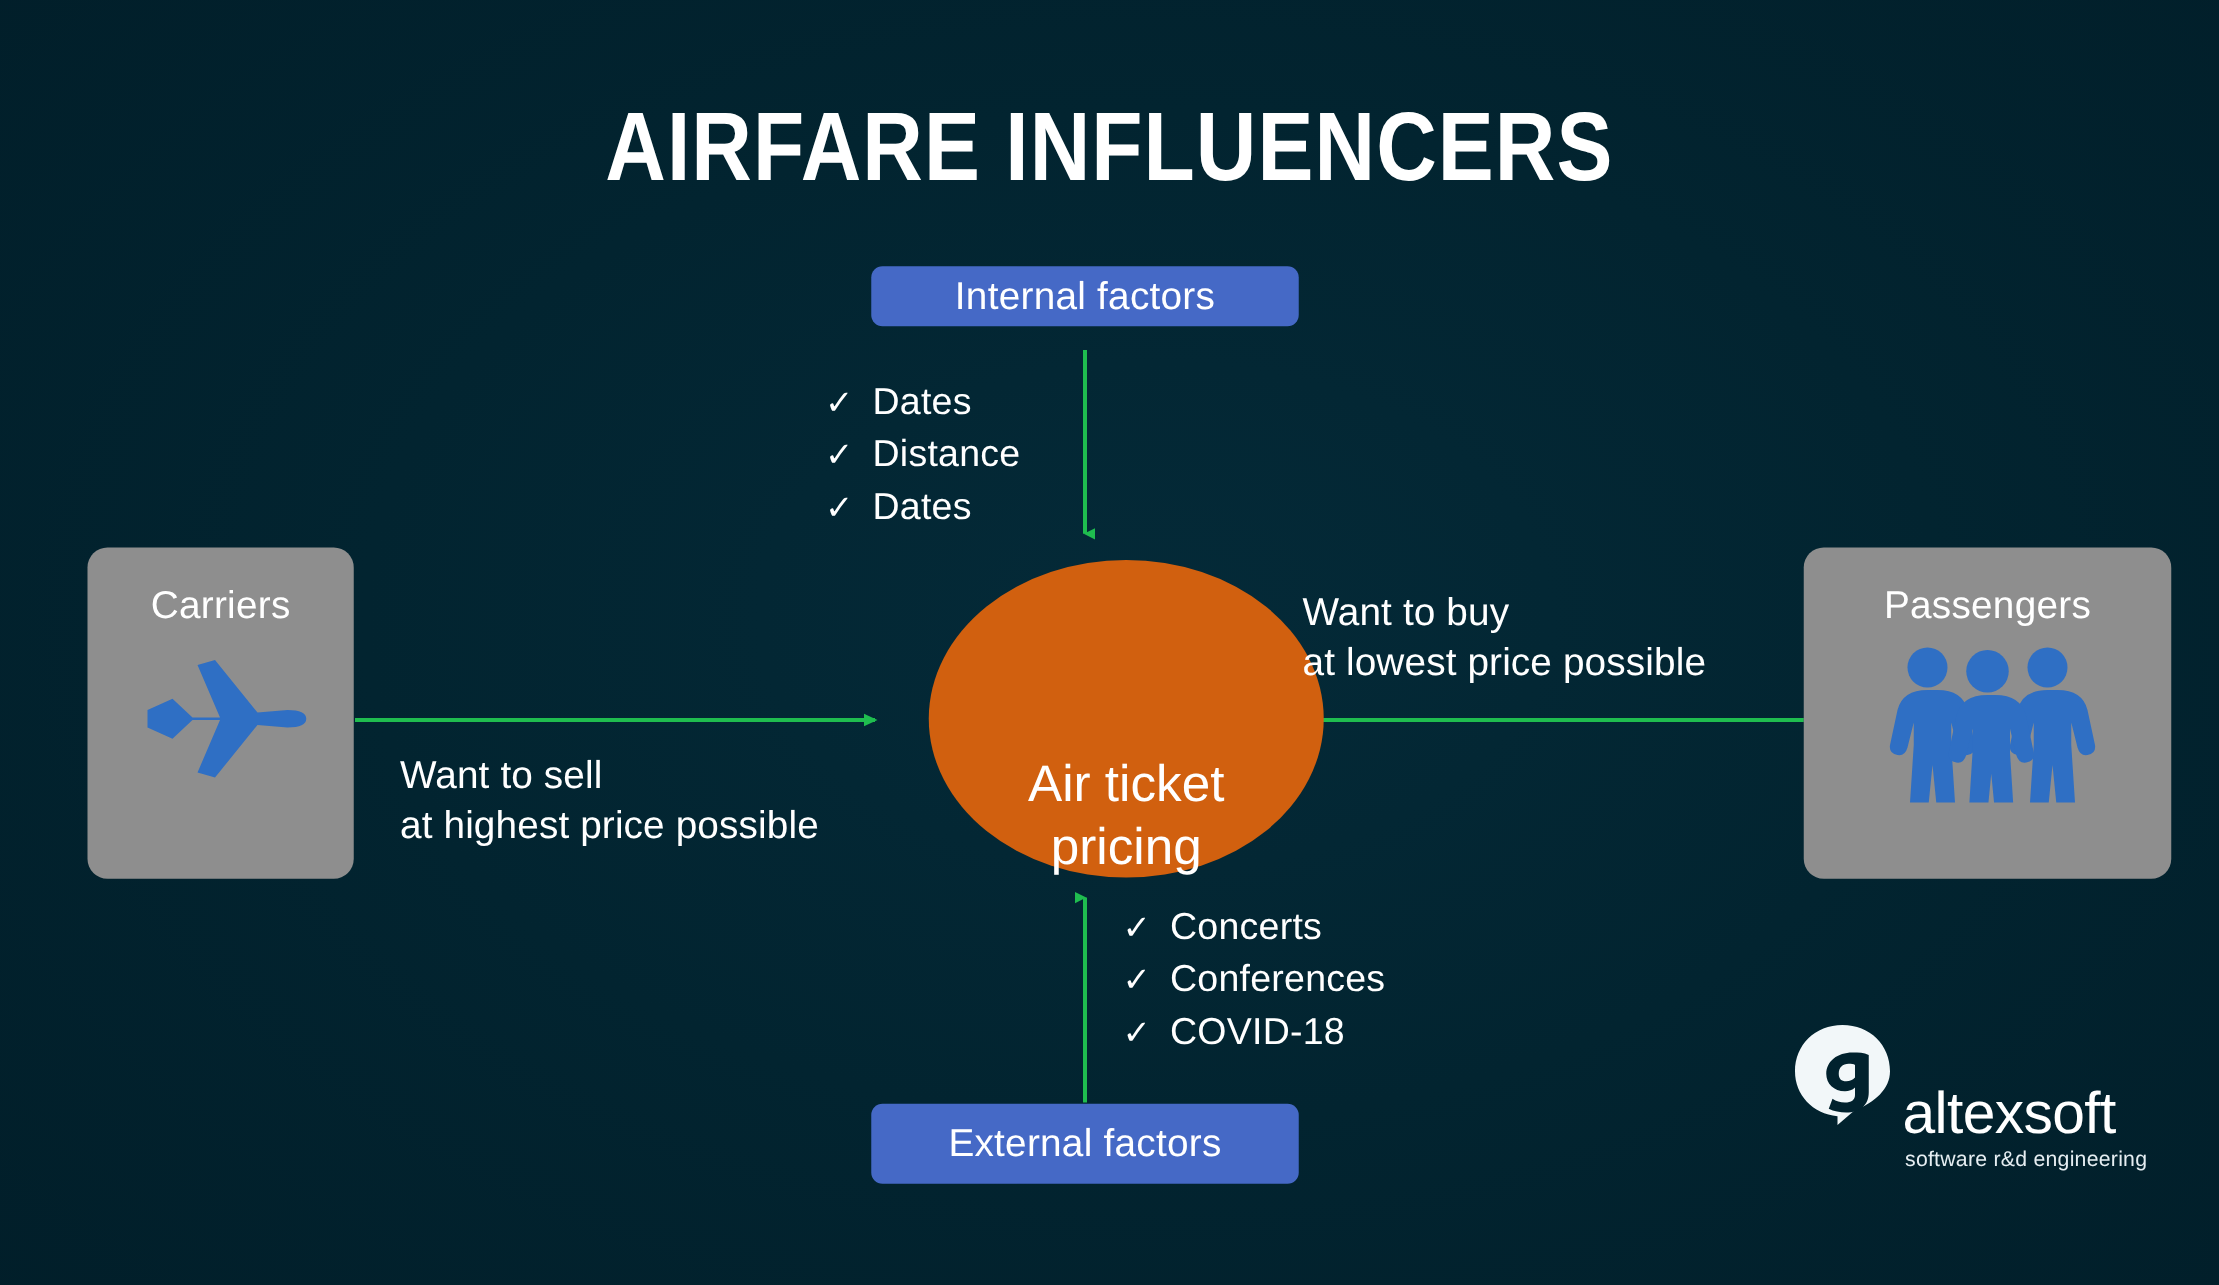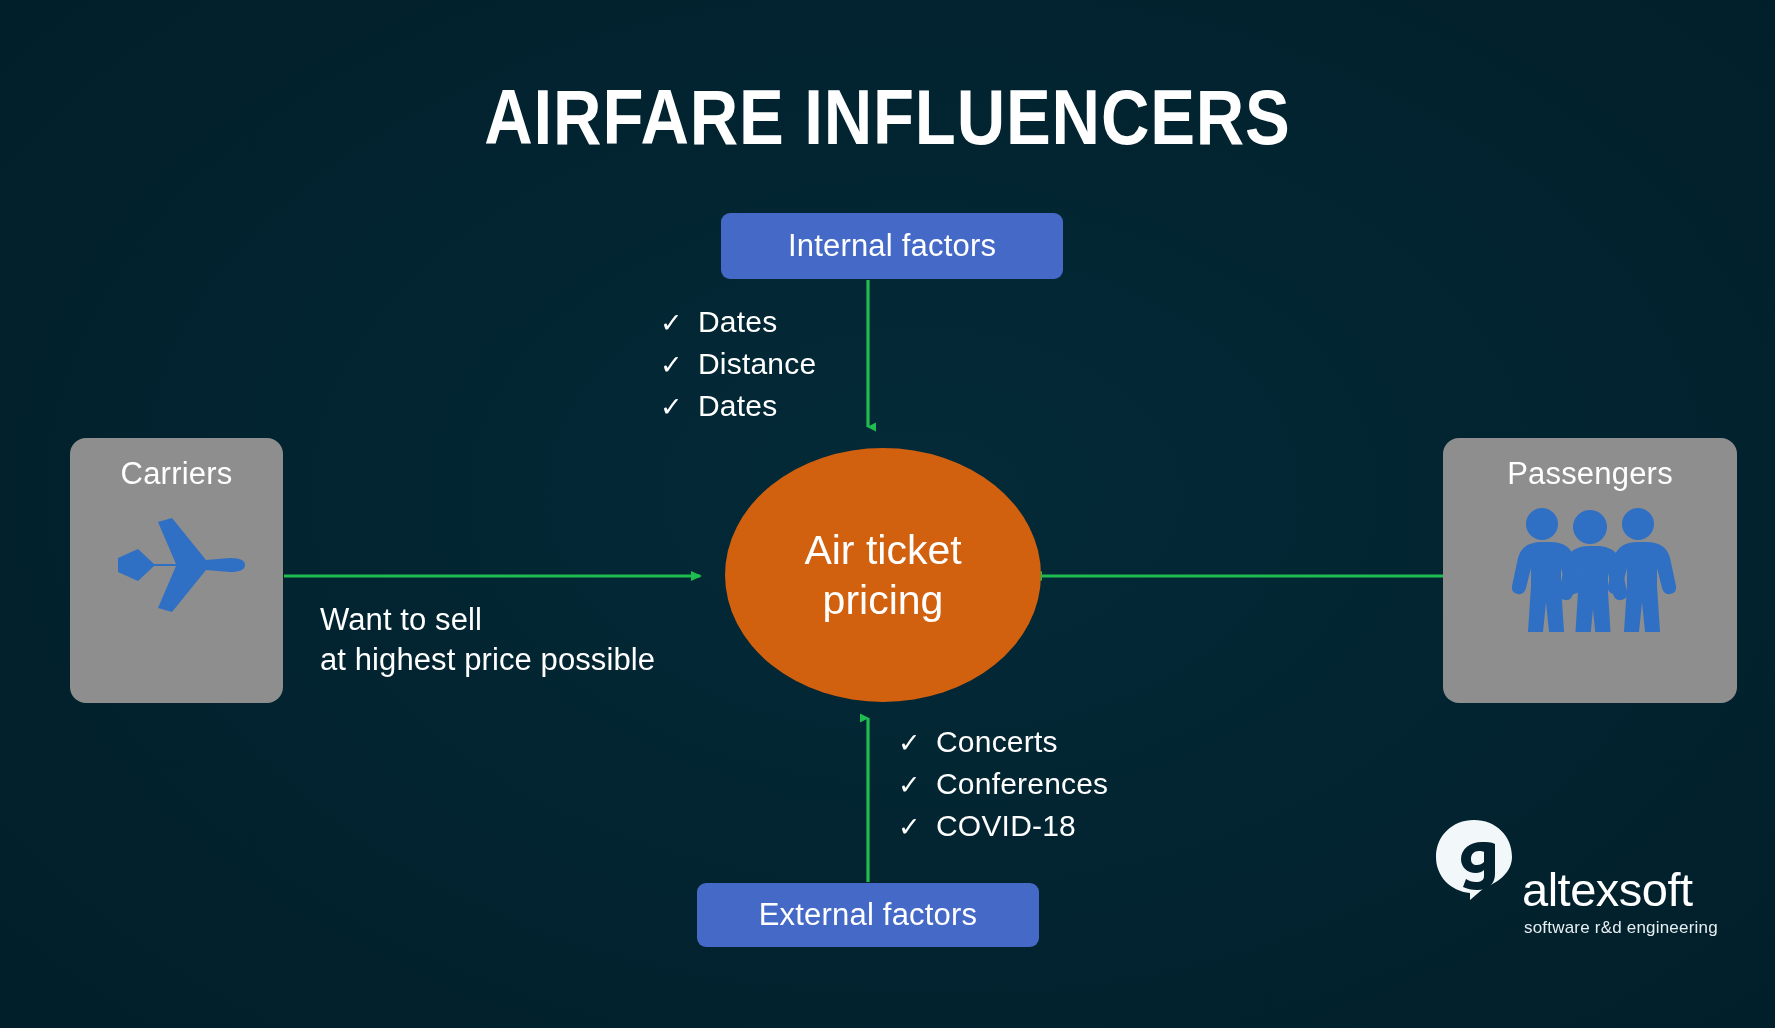--- a/index.html
+++ b/index.html
@@ -42,24 +42,24 @@
     border-radius: 9px;
     color: #ffffff;
     font-size: 31px;
     font-weight: 500;
     display: flex;
     align-items: center;
     justify-content: center;
     letter-spacing: 0.2px;
   }
   #box-internal {
-    left: 721px;
+    left: 697px;
     top: 213px;
     width: 342px;
-    height: 66px;
+    height: 48px;
     text-align: center;
   }
   #box-external {
     left: 697px;
     top: 883px;
     width: 342px;
     height: 64px;
   }
 
   
@@ -80,38 +80,38 @@
   #card-passengers {
     left: 1443px;
     top: 438px;
     width: 294px;
     height: 265px;
   }
   .card-title {
     color: #ffffff;
     font-size: 31px;
     font-weight: 400;
-    margin-top: 18px;
+    margin-top: 28px;
     letter-spacing: 0.2px;
   }
   .card-icon {
     margin-top: 10px;
   }
 
   
   #center-ellipse {
     position: absolute;
-    left: 725px;
+    left: 743px;
     top: 448px;
     width: 316px;
     height: 254px;
     background: #d1600f;
     border-radius: 50%;
     display: flex;
-    align-items: center;
+    align-items: flex-end;
     justify-content: center;
   }
   #center-ellipse .label {
     color: #ffffff;
     font-size: 41px;
     font-weight: 400;
     text-align: center;
     line-height: 1.22;
   }
 
@@ -306,20 +306,24 @@
       <span>Air ticket</span><br>
       <span>pricing</span>
     </div>
   </div>
 
   <div id="annot-left" class="annotation">
     <span>Want to sell</span><br>
     <span>at highest price possible</span>
   </div>
 
+  <div id="annot-right" class="annotation">
+    <span>Want to buy</span><br>
+    <span>at lowest price possible</span>
+  </div>
 
   <div id="logo">
     <div id="logo-mark">
       <svg width="84" height="84" viewBox="0 0 84 84" xmlns="http://www.w3.org/2000/svg">
         <path d="M42 2 C20 2 4 18 4 39 C4 58 18 73 38 75 L38 82 L52 70 C68 64 80 53 80 39 C80 18 64 2 42 2 Z" fill="#f2f7f9"></path>
         <path d="M50 24 C38 24 29 31 29 41 C29 49 35 55 44 55 C47 55 50 54 52 52 L52 58 C52 62 49 64 44 64 C40 64 37 63 34 61 L31 69 C35 71 40 72 45 72 C56 72 63 66 63 56 L63 26 C59 24 55 24 50 24 Z M47 33 C49 33 51 33 52 34 L52 44 C50 46 48 47 45 47 C41 47 39 45 39 41 C39 36 42 33 47 33 Z" fill="#01222e"></path>
       </svg>
     </div>
     <div id="logo-wordmark">altexsoft</div>
     <div id="logo-tagline">software r&amp;d engineering</div>

